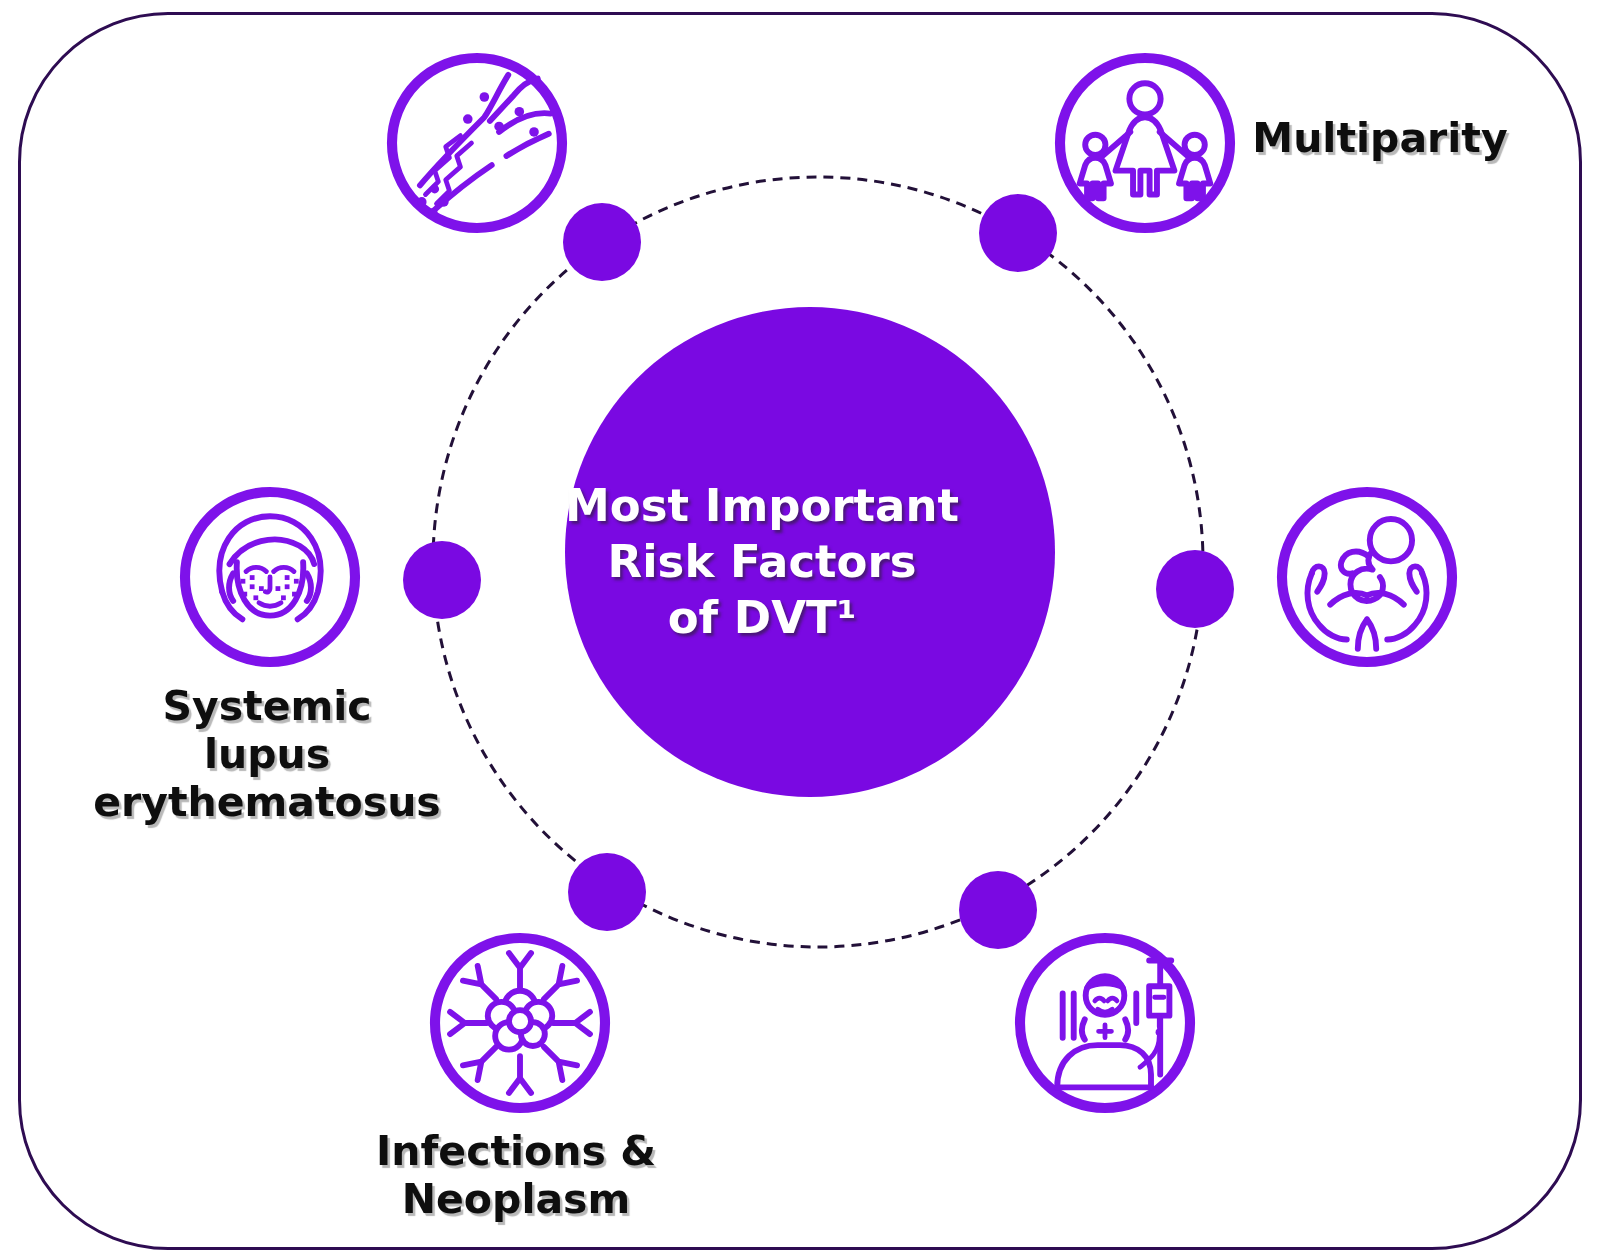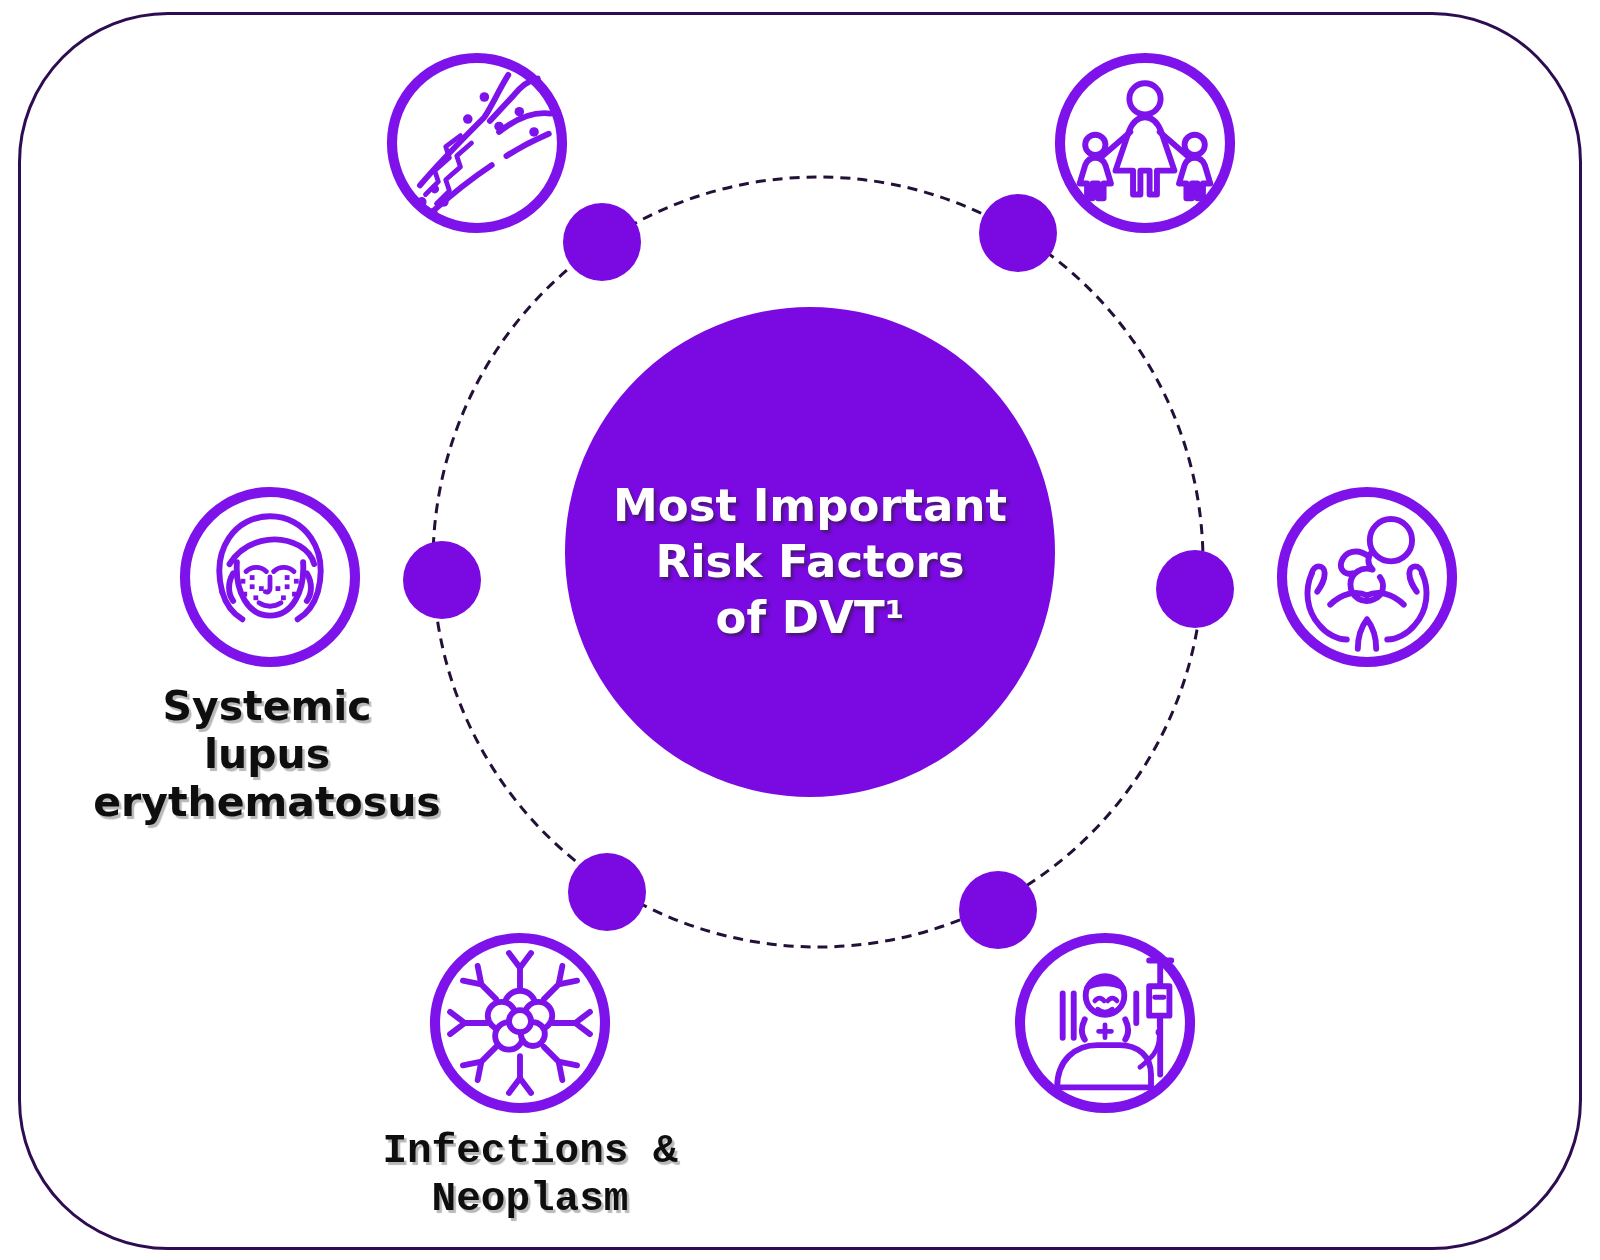--- a/index.html
+++ b/index.html
@@ -12,40 +12,40 @@
   .orbit-svg circle{fill:none;stroke:var(--dashed,#221038);stroke-width:3;stroke-dasharray:10 7;}
   .dot{position:absolute;width:78px;height:78px;border-radius:50%;background:var(--purple,#7a09e2);}
   .dot-tl{left:563px;top:203px;}
   .dot-tr{left:979px;top:194px;}
   .dot-r {left:1156px;top:550px;}
   .dot-l {left:403px;top:541px;}
   .dot-bl{left:568px;top:853px;}
   .dot-br{left:959px;top:871px;}
   .center-circle{position:absolute;left:565px;top:307px;width:490px;height:490px;
        border-radius:50%;background:var(--purple,#7a09e2);
-       display:flex;align-items:center;justify-content:center;}
+       display:flex;align-items:center;justify-content:flex-start;}
   .center-text{color:#ffffff;font-weight:700;font-size:45px;line-height:1.24;
        text-align:center;white-space:pre-line;transform:translateY(10px);
        text-shadow:2.5px 2.5px 3px rgba(35,35,35,0.55);}
   .icon{position:absolute;width:184px;height:184px;color:var(--stroke,#7e12ea);}
   .icon svg{display:block;width:184px;height:184px;}
   .icon-hyper {left:385px;top:51px;}
   .icon-multi {left:1053px;top:51px;}
   .icon-puerp {left:1275px;top:485px;}
   .icon-sle   {left:178px;top:485px;}
   .icon-postop{left:1013px;top:931px;}
   .icon-infect{left:428px;top:931px;}
   .label{position:absolute;width:400px;text-align:center;color:#0e0e0e;font-weight:700;
        font-size:41px;line-height:48px;white-space:pre-line;
        text-shadow:2.5px 2.5px 1px rgba(0,0,0,0.28);}
   .label-hyper {left:31px;top:84px;}
   .label-multi {left:1180px;top:114px;}
   .label-puerp {left:1180px;top:688px;}
   .label-sle   {left:67px;top:682px;}
-  .label-infect{left:330px;top:1127px;font-family:Liberation Mono, monospace;}
+  .label-infect{left:316px;top:1127px;}
   .label-postop{left:911px;top:1132px;}
   .ring{fill:#ffffff;stroke:currentColor;stroke-width:5.5;}
   .art{fill:none;stroke:currentColor;stroke-width:3.2;stroke-linecap:round;stroke-linejoin:round;}
   .art-thin{fill:none;stroke:currentColor;stroke-width:2.6;stroke-linecap:round;stroke-linejoin:round;}
   .art-fill{fill:currentColor;stroke:none;}
   .art-white{fill:#ffffff;stroke:currentColor;stroke-width:3.2;stroke-linejoin:round;}
 </style>
 </head>
 <body>
 
@@ -187,19 +187,20 @@
       <circle class="art-white" cx="50" cy="35" r="10.5"></circle>
       <path class="art-thin" d="M40,31 C43,24.5 57,24.5 60,31 M40,31 C46,28 54,28 60,31"></path>
       <path class="art-thin" d="M44.5,38 C46,36 48,36 49.5,38 M51.5,38 C53,36 55,36 56.5,38 M46,42.5 C48.5,44.5 51.5,44.5 54,42.5"></path>
       <path class="art" d="M39,48 C37,52 37,56 39,59 M61,48 C63,52 63,56 61,59"></path>
       <path class="art-thin" d="M50,51 L50,58 M46.5,54.5 L53.5,54.5"></path>
       <path class="art" d="M24,85 C24,70 34,62 46,62 L58,62 C68,62 75,68 75,78 L75,85"></path>
       <path class="art" d="M24,85 L75,85"></path>
     </svg>
   </div>
 
+  <div class="label label-multi">Multiparity</div>
   <div class="label label-sle">Systemic
 lupus
 erythematosus</div>
   <div class="label label-infect">Infections &amp;
 Neoplasm</div>
 
 </div>
 
 </body></html>

